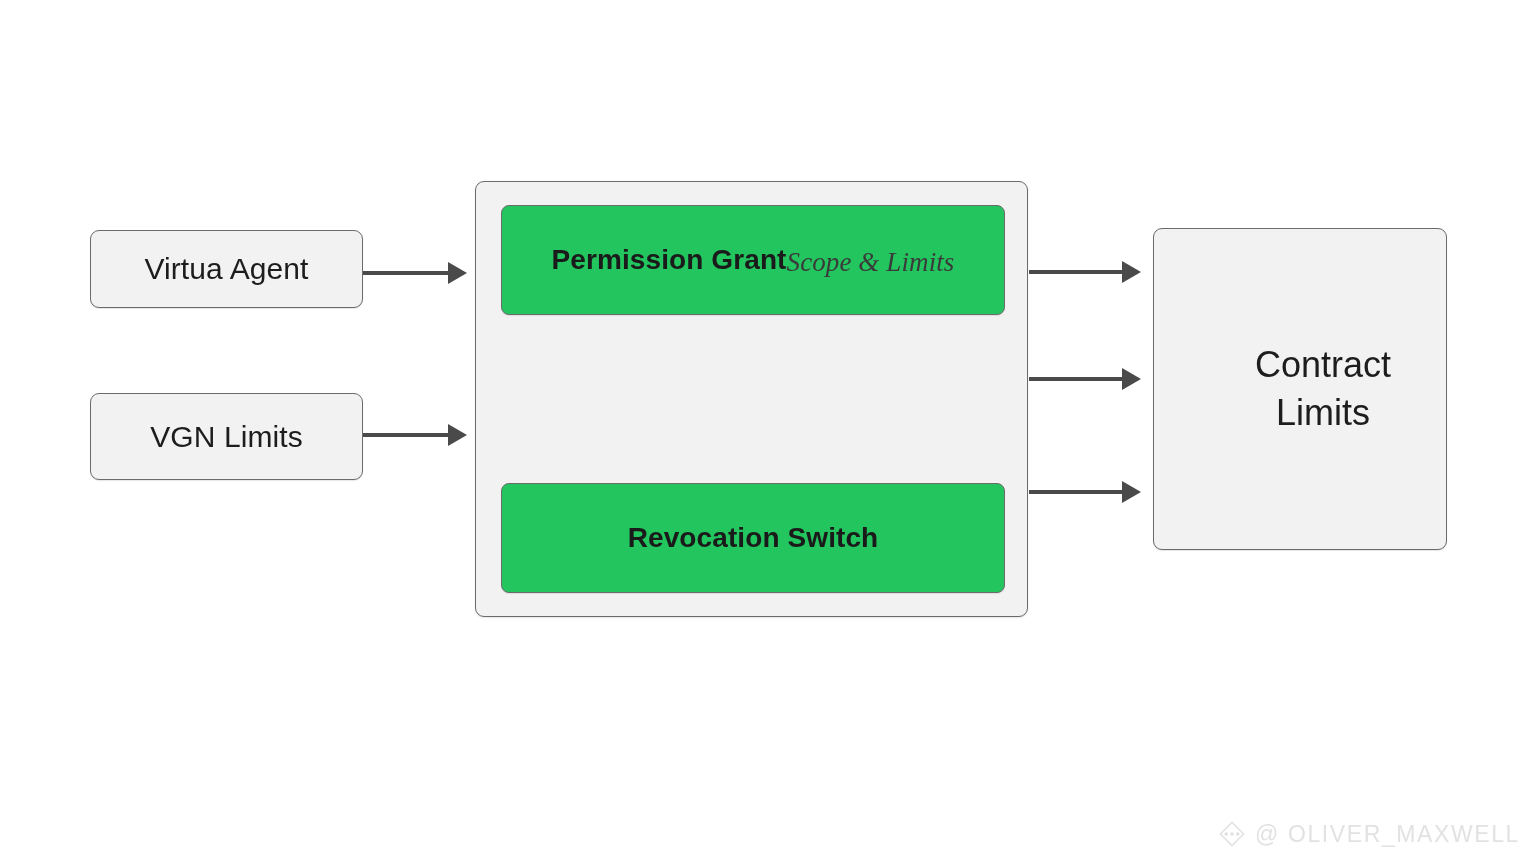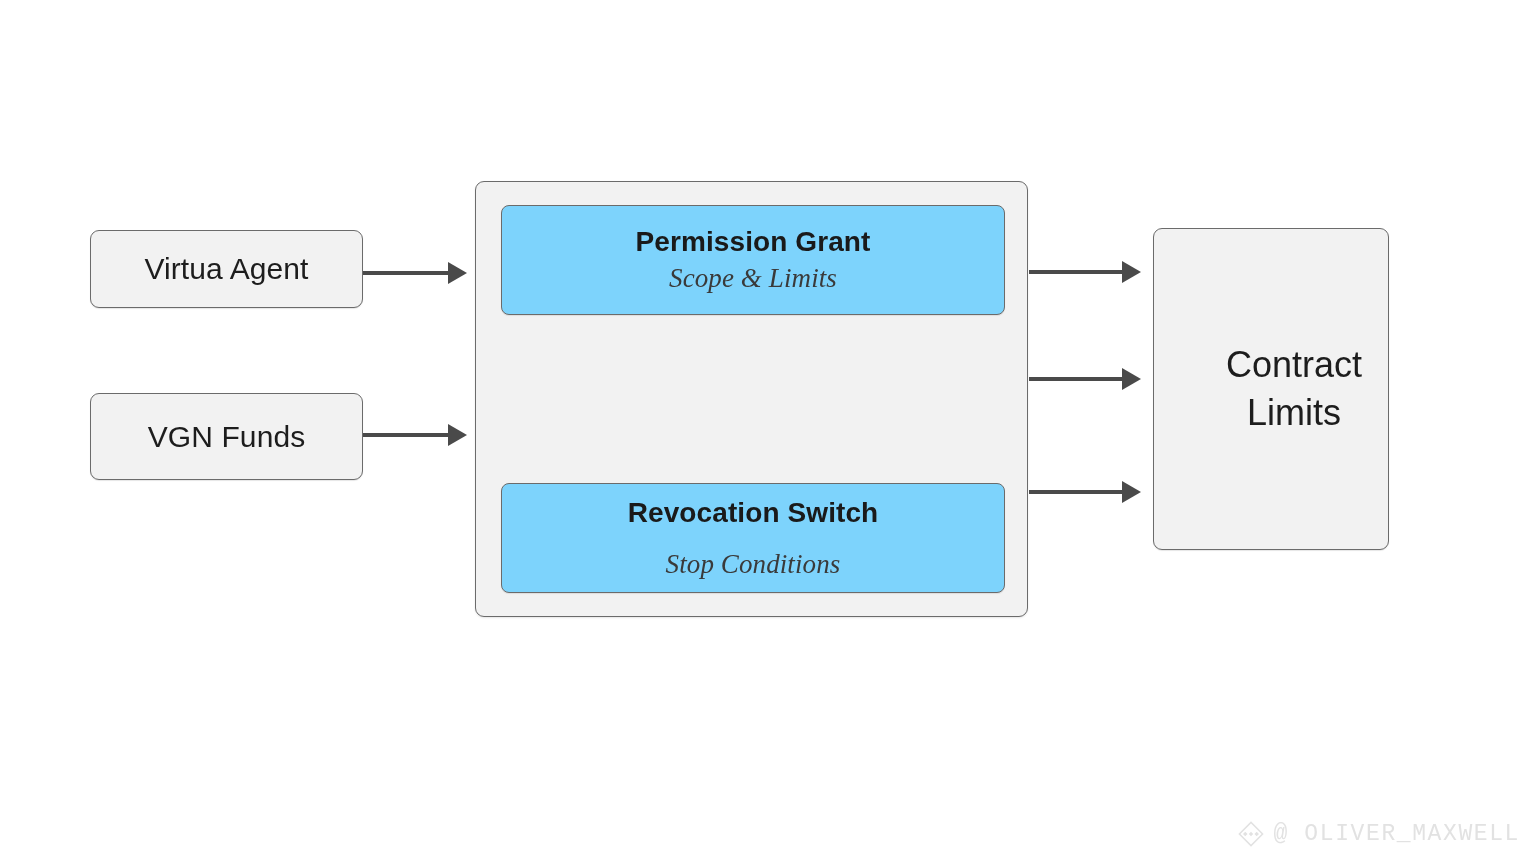--- a/index.html
+++ b/index.html
@@ -57,25 +57,25 @@
     border-radius: 9px;
     box-shadow: 0 1px 2px rgba(0,0,0,0.10);
   }
 
   .control-card {
     position: absolute;
     left: 25px;
     width: 504px;
     height: 110px;
     box-sizing: border-box;
-    background: #7dd3fc;
+    background: #22c55e;
     border: 1.6px solid #6b6b6b;
     border-radius: 8px;
     display: flex;
-    flex-direction: column;
+    flex-direction: row;
     align-items: center;
     justify-content: center;
     text-align: center;
     box-shadow: 0 1px 1px rgba(0,0,0,0.09);
   }
   #card-0 { top: 23px; }
   #card-1 { top: 162px; }
   #card-2 { top: 301px; gap: 15px; }
 
   .card-title {
@@ -93,21 +93,21 @@
     line-height: 1.2;
     margin-top: 4px;
     letter-spacing: 0.1px;
     font-family: Liberation Serif, serif;
   }
 
   
   #contract-actions {
     left: 1153px;
     top: 228px;
-    width: 236px;
+    width: 294px;
     height: 322px;
     font-size: 36px;
     font-weight: 400;
     line-height: 1.32;
     color: #1d1d1d;
     padding-left: 46px;
   }
   #contract-actions .ca-line { display: block; }
 
   
@@ -147,33 +147,33 @@
     display: flex;
     align-items: center;
     gap: 8px;
     color: #e2e2e2;
     font-size: 23px;
     letter-spacing: 1.6px;
     font-weight: 400;
     user-select: none;
   }
   #watermark .wm-logo { display: block; width: 30px; height: 30px; }
-  #watermark .wm-text { white-space: nowrap; font-family: Liberation Mono, monospace; }
+  #watermark .wm-text { white-space: nowrap; }
 </style>
 </head>
 <body>
 
 <div id="canvas">
 
   <div class="node agent-box" id="agent-virtua">
     <span>Virtua Agent</span>
   </div>
 
   <div class="node agent-box" id="agent-vgn">
-    <span>VGN Funds</span>
+    <span>VGN Limits</span>
   </div>
 
   <div class="connector" id="conn-virtua">
     <div class="shaft" style="width:85px;"></div>
     <div class="head" style="left:85px;"></div>
   </div>
 
   <div class="connector" id="conn-vgn">
     <div class="shaft" style="width:85px;"></div>
     <div class="head" style="left:85px;"></div>
@@ -182,21 +182,20 @@
   <div id="permission-container">
 
     <div class="control-card" id="card-0">
       <div class="card-title">Permission Grant</div>
       <div class="card-subtitle">Scope &amp; Limits</div>
     </div>
 
 
     <div class="control-card" id="card-2">
       <div class="card-title">Revocation Switch</div>
-      <div class="card-subtitle">Stop Conditions</div>
     </div>
 
   </div>
 
   <div class="connector" id="conn-out-0">
     <div class="shaft" style="width:93px;"></div>
     <div class="head" style="left:93px;"></div>
   </div>
 
   <div class="connector" id="conn-out-1">

